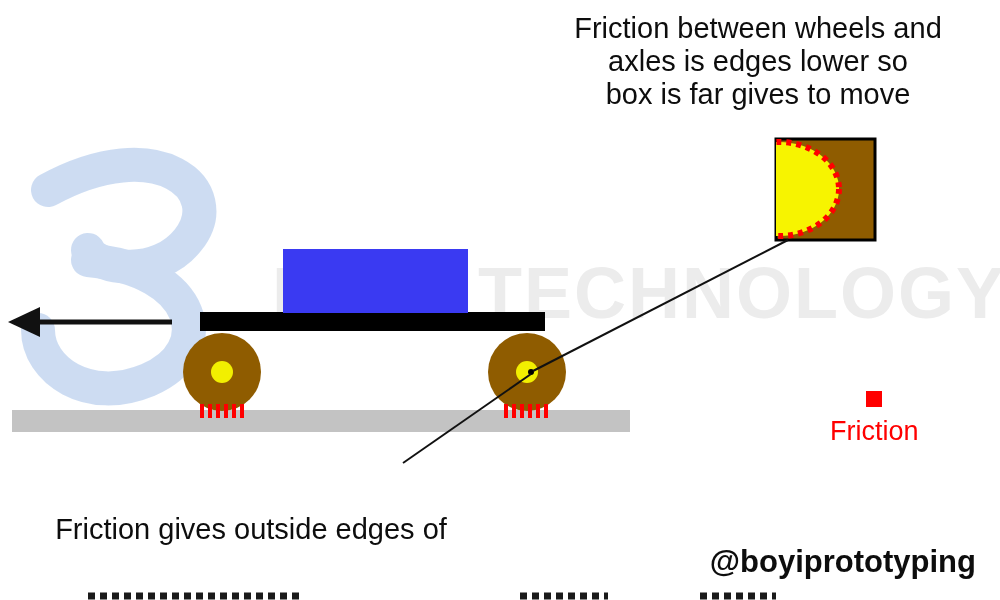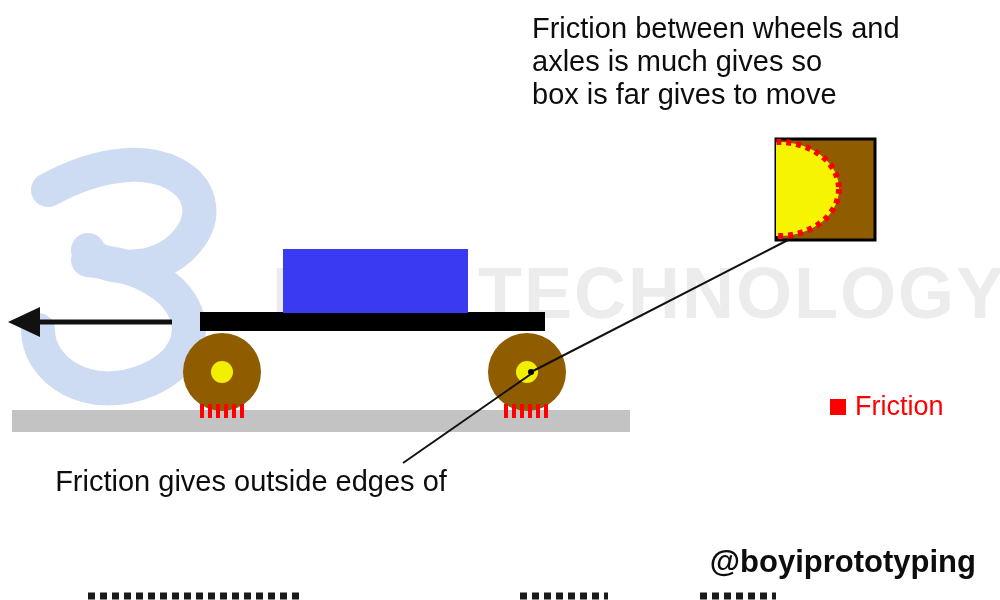--- a/index.html
+++ b/index.html
@@ -13,31 +13,31 @@
     position:absolute;left:272px;top:252px;width:720px;
     font-size:72px;font-weight:bold;letter-spacing:2px;
     color:#ececec;white-space:nowrap;
   }
   .wm-swirl{position:absolute;left:8px;top:130px;opacity:.30;}
   
   .diagram{position:absolute;inset:0;z-index:2;}
   
   .caption-top{
     position:absolute;left:532px;top:12px;width:452px;z-index:3;
-    text-align:left;font-size:29px;line-height:33px;color:#0d0d0d;
+    text-align:center;font-size:29px;line-height:33px;color:#0d0d0d;
   }
   .caption-top span{display:block;}
   .caption-bottom{
     position:absolute;left:16px;top:464px;width:470px;z-index:3;
     text-align:center;font-size:29px;line-height:34px;color:#0d0d0d;
   }
-  .caption-bottom span{display:block;}
+  .caption-bottom span{display:block;margin-top:48px;}
   .legend{
     position:absolute;left:830px;top:391px;z-index:3;
-    display:flex;align-items:center;gap:9px;
+    display:flex;align-items:center;gap:9px;flex-direction:column;
   }
   .legend-swatch{width:16px;height:16px;display:inline-block;}
   .legend-label{font-size:27px;color:#ff0000;}
   .handle{
     position:absolute;right:24px;top:544px;z-index:3;
     font-size:31px;font-weight:bold;color:#0d0d0d;
   }
 </style>
 </head>
 <body>
@@ -88,21 +88,21 @@
 
     <g fill="none" stroke="#1a1a1a">
       <line x1="88" y1="596" x2="300" y2="596" stroke-width="7" stroke-dasharray="7 5"></line>
       <line x1="520" y1="596" x2="608" y2="596" stroke-width="7" stroke-dasharray="7 5"></line>
       <line x1="700" y1="596" x2="776" y2="596" stroke-width="7" stroke-dasharray="7 5"></line>
     </g>
   </svg>
 
   <div class="caption-top">
     <span>Friction between wheels and</span>
-    <span>axles is much gives so</span>
+    <span>axles is edges lower so</span>
     <span>box is far gives to move</span>
   </div>
 
   <div class="caption-bottom">
     <span>Friction gives outside edges of</span>
   </div>
 
   <div class="legend">
     <span class="legend-swatch" style="background:#ff0000;"></span>
     <span class="legend-label">Friction</span>

